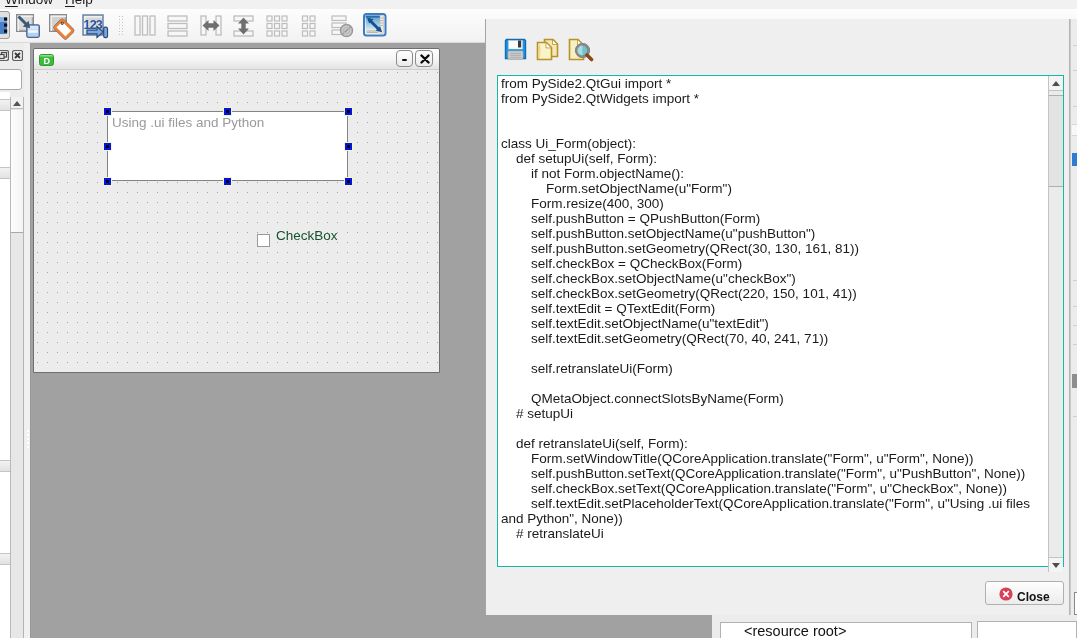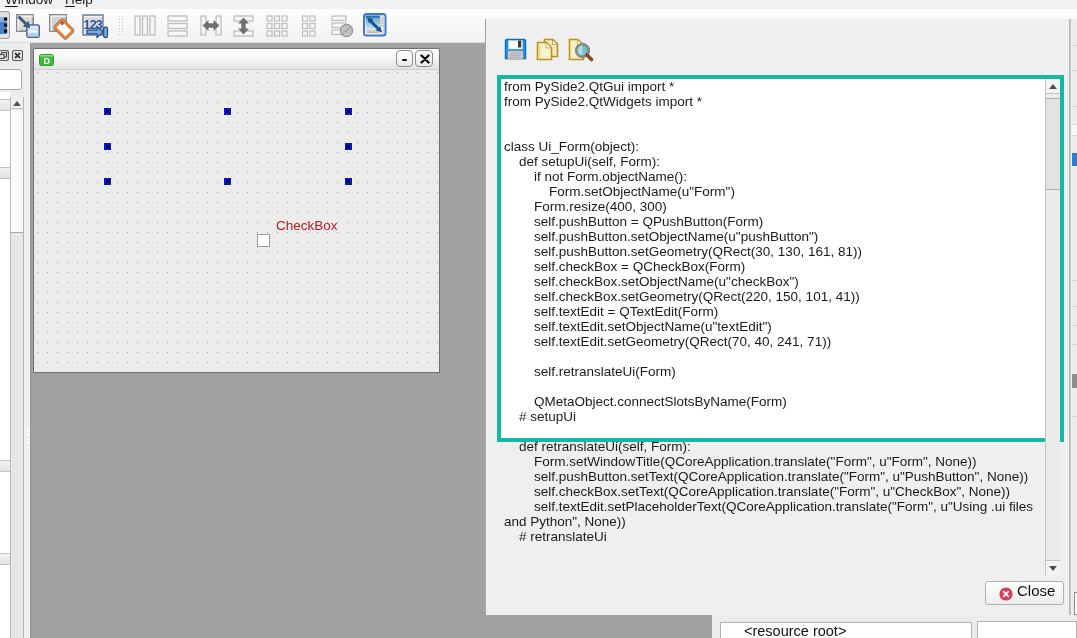--- a/index.html
+++ b/index.html
@@ -34,26 +34,26 @@
   #textedit .ph { position:absolute; left:4px; top:3px; font-size:13.5px; color:#9a9a9a; }
   .hdl { position:absolute; width:7px; height:7px; background:#000000;
          border:2px solid #0014e6; outline:1px solid #f6f6c8; }
   
   #pushbtn { position:absolute; left:32px; top:131px; width:161px; height:80px;
              background:linear-gradient(#fcfcfc,#ececec); border:1px solid #a8a8a8;
              border-radius:3px; text-align:center; line-height:79px; font-size:13.5px; color:#1a1a1a; }
   
   #cbsq { position:absolute; left:223px; top:164px; width:13px; height:13px;
           background:#ffffff; border:1px solid #9a9a9a; }
-  #cblab { position:absolute; left:242px; top:148px; font-size:13.5px; color:#b91c1c; }
+  #cblab { position:absolute; left:242px; top:158px; font-size:13.5px; color:#14532d; }
   
   #dialog { left:485px; top:19px; width:585px; height:596px; background:#efefef;
             border-left:1px solid #a5a5a5; border-right:1px solid #b5b5b5; }
-  #codearea { position:absolute; left:11px; top:56px; width:567px; height:367px;
-              background:#ffffff; border:4px solid #14b8a6; }
+  #codearea { position:absolute; left:11px; top:56px; width:567px; height:492px;
+              background:#ffffff; border:1px solid #14b8a6; }
   #code { position:absolute; left:3px; top:0px; font-size:13.5px; line-height:15px;
           color:#1a1a1a; white-space:pre; }
   
   #vsb { position:absolute; right:0; top:0; width:15px; height:496px; background:#ebebeb;
          border-left:1px solid #c3c3c3; }
   .sbbtn { position:absolute; left:0; width:14px; height:15px; background:#f4f4f4; }
   .sbthumb { position:absolute; left:0; top:19px; width:14px; height:92px;
              background:#e3e3e3; border-top:1px solid #aeaeae; border-bottom:1px solid #aeaeae; }
   .tri { width:0; height:0; position:absolute; }
   
@@ -259,20 +259,23 @@
     </div>
     <div id="formbody">
       <svg width="405" height="302" style="position:absolute;left:0;top:0;">
         <defs>
           <pattern id="dots" x="3" y="2" width="10" height="10" patternUnits="userSpaceOnUse">
             <rect x="0" y="0" width="1" height="1" fill="#a2a2a2"></rect>
           </pattern>
         </defs>
         <rect x="0" y="0" width="405" height="302" fill="url(#dots)"></rect>
       </svg>
+      <div id="textedit">
+        <div class="ph">Using .ui files and Python</div>
+      </div>
       <div class="hdl" style="left:69.5px;top:37.5px;"></div>
       <div class="hdl" style="left:190px;top:37.5px;"></div>
       <div class="hdl" style="left:310.5px;top:37.5px;"></div>
       <div class="hdl" style="left:69.5px;top:72.5px;"></div>
       <div class="hdl" style="left:310.5px;top:72.5px;"></div>
       <div class="hdl" style="left:69.5px;top:107.5px;"></div>
       <div class="hdl" style="left:190px;top:107.5px;"></div>
       <div class="hdl" style="left:310.5px;top:107.5px;"></div>
       <div id="cbsq"></div>
       <div id="cblab">CheckBox</div>
@@ -352,21 +355,21 @@
         <div class="sbbtn" style="bottom:0;border-top:1px solid #c3c3c3;">
           <div class="tri" style="left:3px;top:5px;border-left:4px solid transparent;border-right:4px solid transparent;border-top:5px solid #4d4d4d;"></div>
         </div>
       </div>
     </div>
     <div id="closebtn">
       <svg style="position:absolute;left:13px;top:5px;" width="14" height="14" viewBox="0 0 14 14">
         <circle cx="7" cy="7" r="6.6" fill="#d8405a"></circle>
         <path d="M4.2 4.2 L9.8 9.8 M9.8 4.2 L4.2 9.8" stroke="#ffffff" stroke-width="1.7"></path>
       </svg>
-      <div style="position:absolute;left:31px;top:0;font-size:15px;color:#111;">Close</div>
+      <div style="position:absolute;left:31px;top:8px;font-size:12px;color:#111;font-weight:bold;">Close</div>
     </div>
   </div>
   <div class="abs" id="rsliver">
     <div style="position:absolute;left:1px;top:105px;width:6px;height:12px;background:#f8f8f8;border-top:1px solid #d8d8d8;border-bottom:1px solid #d8d8d8;"></div>
     <div style="position:absolute;left:1px;top:134px;width:6px;height:13px;background:#2e7cd0;"></div>
     <div style="position:absolute;left:1px;top:355px;width:5px;height:14px;background:#8e8e8e;"></div>
     <div style="position:absolute;left:2px;top:26px;width:5px;height:1px;background:#d0d0d0;"></div>
     <div style="position:absolute;left:2px;top:51px;width:5px;height:1px;background:#d0d0d0;"></div>
     <div style="position:absolute;left:2px;top:87px;width:5px;height:1px;background:#d0d0d0;"></div>
     <div style="position:absolute;left:2px;top:261px;width:5px;height:1px;background:#d0d0d0;"></div>

